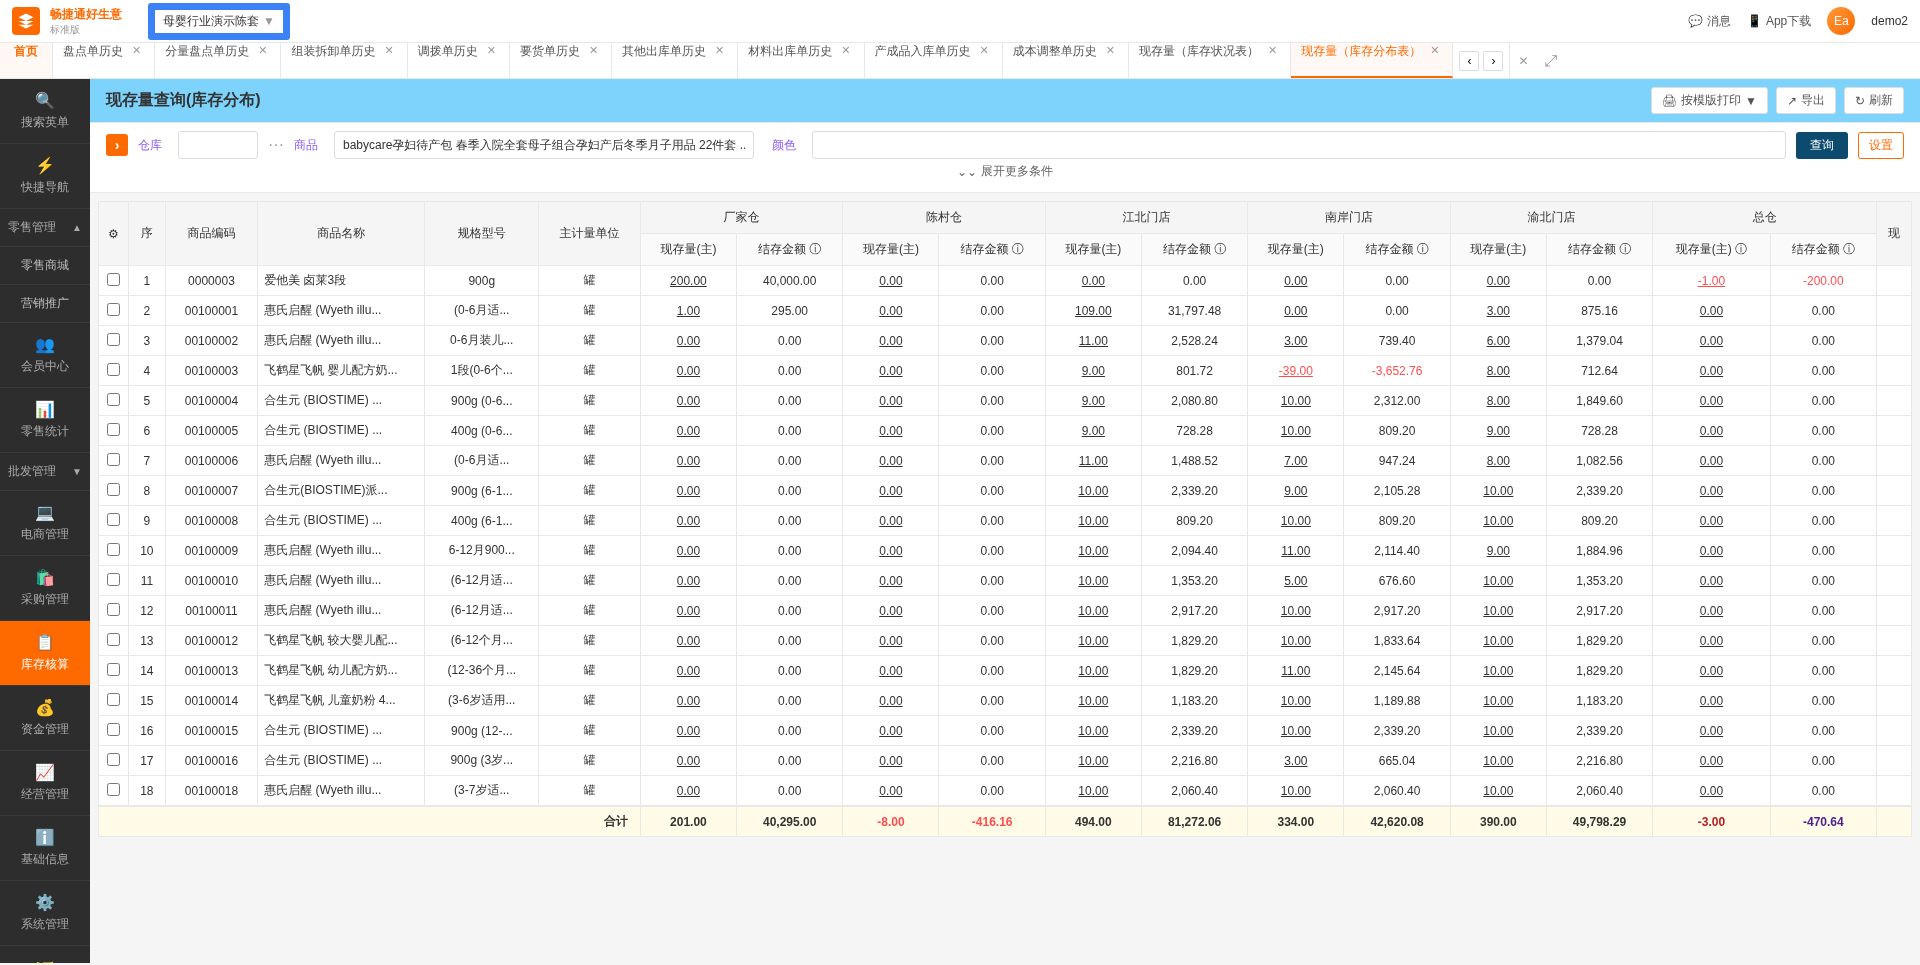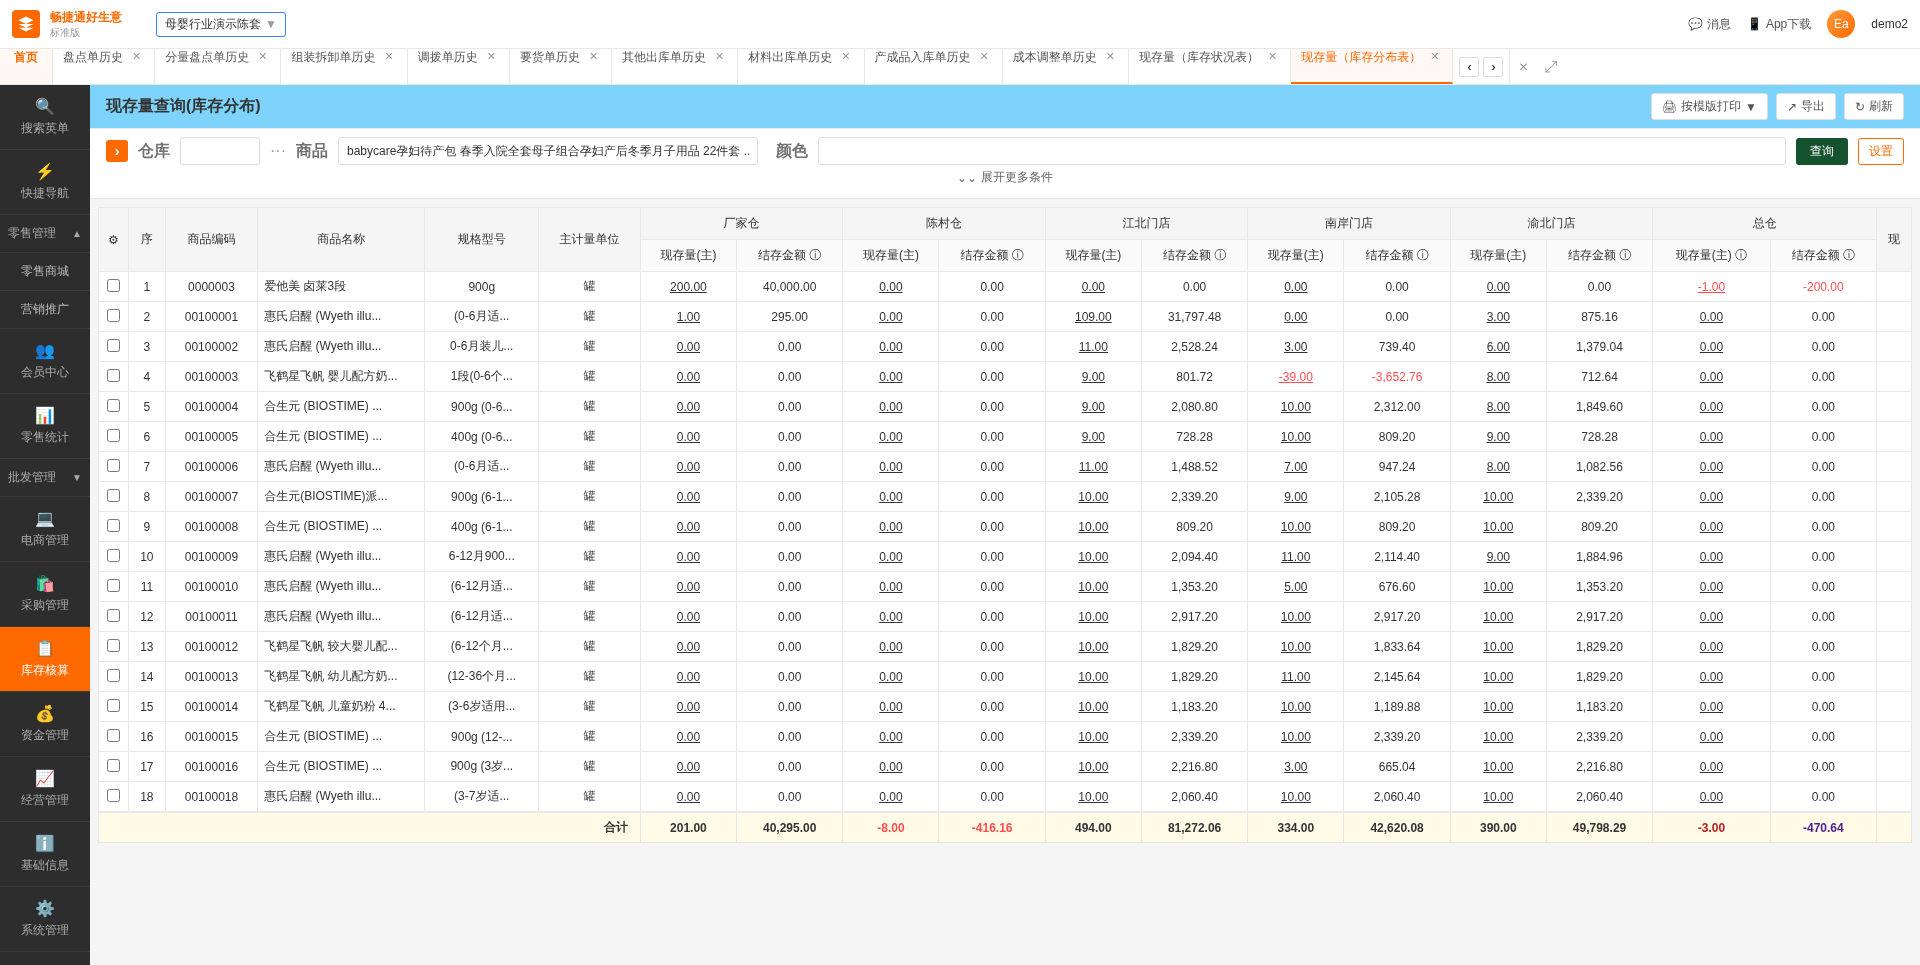--- a/index.html
+++ b/index.html
@@ -1,20 +1,20 @@
 <!DOCTYPE html>
 <html><head>
   <meta charset="utf-8">
   <style>
     * { box-sizing: border-box; margin: 0; padding: 0; font-family: 'Microsoft YaHei', Arial, sans-serif; font-size: 12px; }
     body { background: #f5f5f5; overflow: hidden; }
     
     
     .top-header {
-      height: 49px;
+      height: 43px;
       background: #fff;
       border-bottom: 1px solid #e8e8e8;
       display: flex;
       align-items: center;
       justify-content: space-between;
       padding: 0 12px;
     }
     .logo-icon {
       width: 28px; height: 28px;
       background: #ff6a00;
@@ -134,21 +134,21 @@
     .page-actions {
       display: flex; align-items: center; gap: 8px;
     }
     .btn-action {
       display: flex; align-items: center; gap: 4px;
       padding: 4px 10px; border: 1px solid #ddd;
       border-radius: 3px; cursor: pointer; background: #fff; color: #555;
       font-size: 12px;
     }
     .btn-primary {
-      background: #14532d; color: #fff; border: none;
+      background: #0c4a6e; color: #fff; border: none;
       padding: 5px 14px; border-radius: 3px; cursor: pointer; font-size: 12px;
     }
     .btn-outline {
       background: #fff; color: #ff6a00; border: 1px solid #ff6a00;
       padding: 4px 10px; border-radius: 3px; cursor: pointer; font-size: 12px;
     }
     
     
     .filter-area {
       background: #fff;
@@ -159,21 +159,21 @@
       display: flex; align-items: center; gap: 10px;
     }
     .filter-expand-btn {
       width: 22px; height: 22px;
       background: #ff6a00; color: #fff;
       border: none; border-radius: 3px;
       cursor: pointer; display: flex; align-items: center; justify-content: center;
       font-size: 14px; font-weight: bold;
     }
     .filter-label {
-      color: #737373; font-size: 16px; min-width: 30px; font-weight: bold;
+      color: #8b5cf6; font-size: 12px; min-width: 30px;
     }
     .filter-input {
       border: 1px solid #ddd; border-radius: 3px; padding: 4px 8px;
       font-size: 12px; height: 28px; background: #fff;
     }
     .filter-input-wide {
       width: 80px;
     }
     .filter-dots {
       color: #999; font-size: 16px; cursor: pointer;
@@ -247,21 +247,21 @@
   <div style="display:flex;align-items:center;gap:10px;">
     <div class="logo-icon">
       <svg width="18" height="18" viewBox="0 0 24 24" fill="white">
           <path d="M12 2L2 7l10 5 10-5-10-5zM2 17l10 5 10-5M2 12l10 5 10-5"></path>
         </svg>
     </div>
     <div style="display:flex;flex-direction:column;">
       <span style="color:#ff6a00;font-weight:bold;font-size:12px;">畅捷通好生意</span>
       <span style="color:#999;font-size:10px;">标准版</span>
     </div>
-    <div style="display:flex;align-items:center;gap:4px;margin-left:24px;border:1px solid #3b82f6;border-radius:3px;padding:3px 8px;cursor:pointer;">
+    <div style="display:flex;align-items:center;gap:4px;margin-left:16px;border:7px solid #3b82f6;border-radius:3px;padding:3px 8px;cursor:pointer;">
       <span style="font-size:12px;color:#333;">母婴行业演示陈套</span>
       <span style="color:#999;">▼</span>
     </div>
   </div>
   <div class="top-right">
     <div class="top-right-item">
       <span>💬</span>
       <span>消息</span>
     </div>
     <div class="top-right-item">

